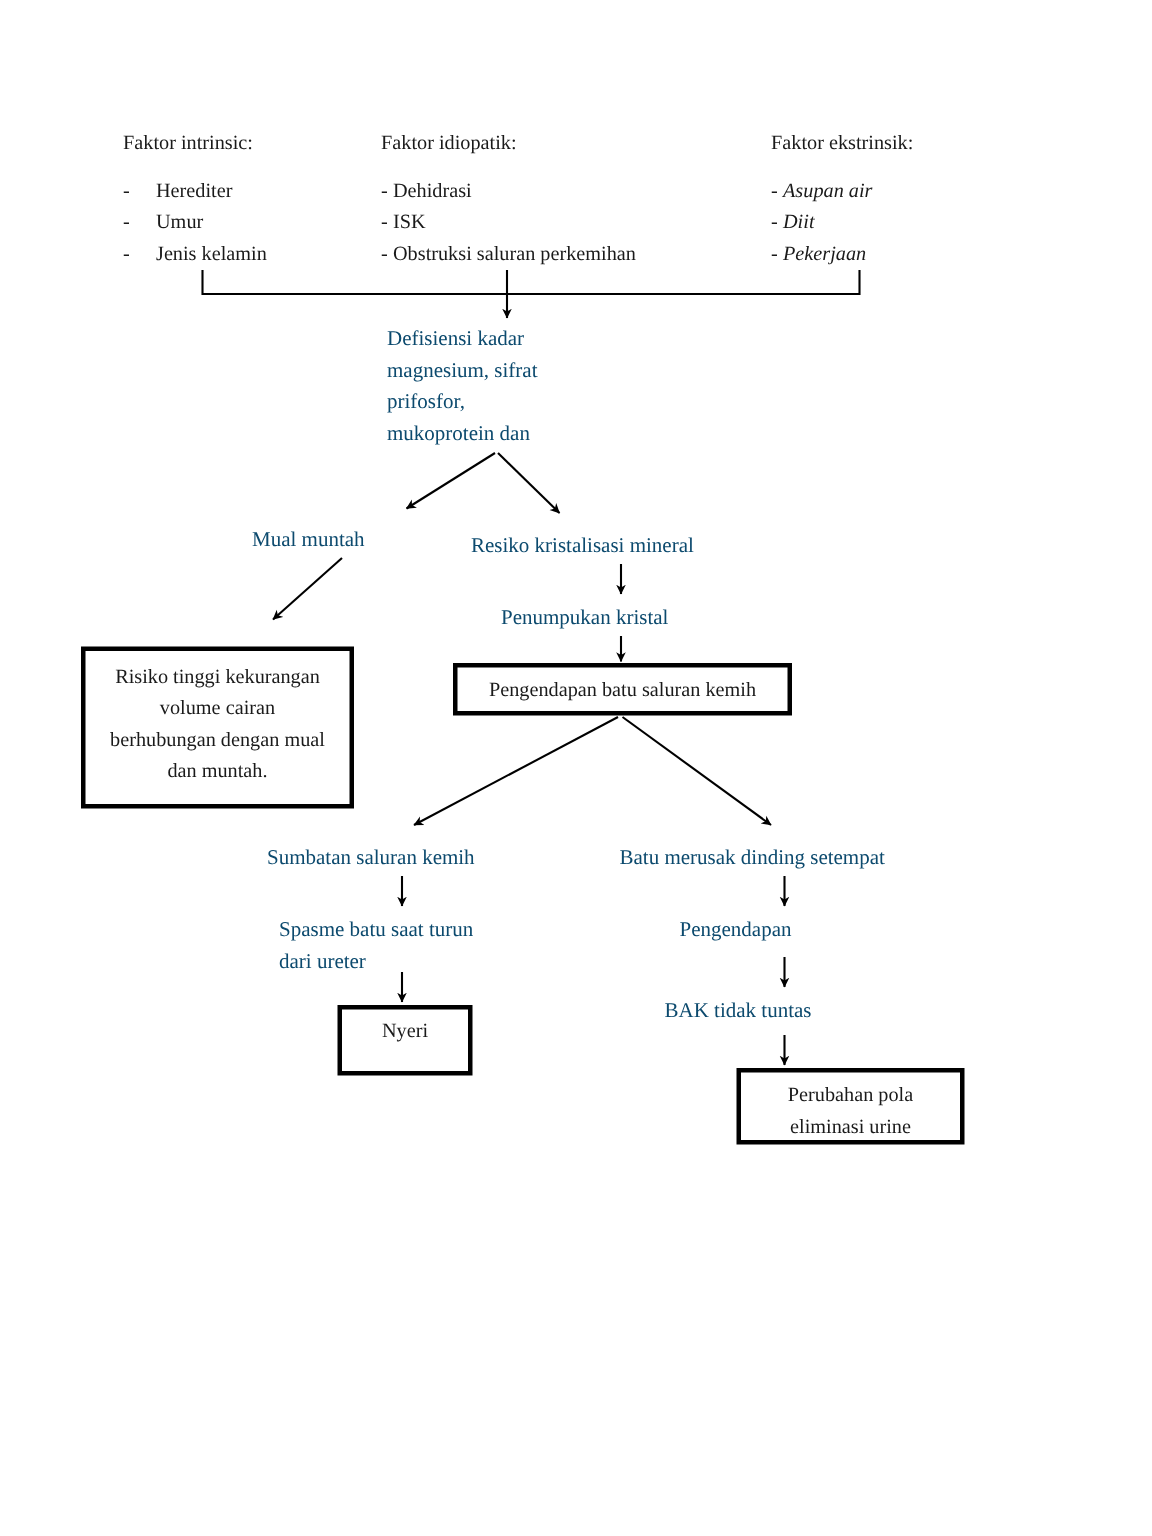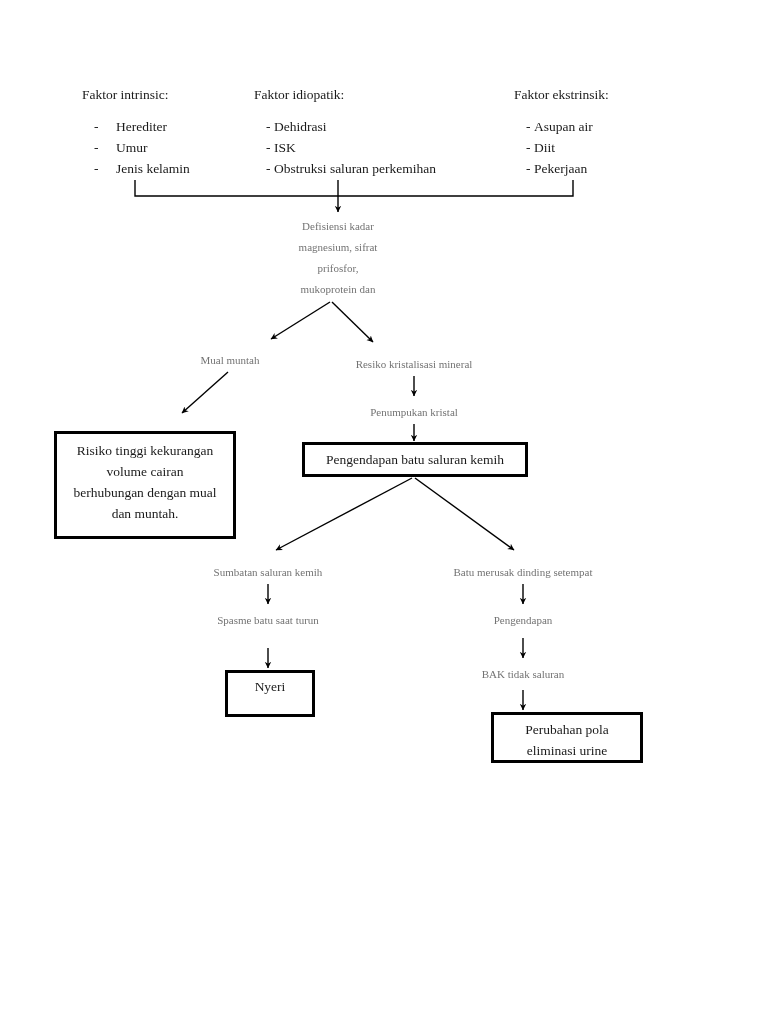--- a/index.html
+++ b/index.html
@@ -11,43 +11,41 @@
     position: relative;
     width: 652px;
     height: 1024px;
     background: #ffffff;
     font-family: "Liberation Serif", "DejaVu Serif", serif;
     color: #000000;
     overflow: hidden;
   }
   .ctr {
     position: absolute;
-    font-size: 11px;
+    font-size: 14px;
     line-height: 21px;
-    text-align: center;
-    color: #737373;
+    color: #0c4a6e;
   }
   .col-head {
     position: absolute;
     font-size: 13.5px;
     line-height: 21px;
     white-space: pre;
     color: #1a1a1a;
   }
   .list {
     position: absolute;
     font-size: 13.5px;
     line-height: 21px;
   }
   .list .row {
     display: block;
     white-space: pre;
     line-height: 21px;
     color: #1a1a1a;
-    margin-left: 12px;
   }
   .list .dash {
     display: inline-block;
   }
   .list-intrinsic .dash { width: 22px; }
   .list-other .dash { width: 8px; }
 
   .nodebox {
     position: absolute;
     border: 3px solid #000000;
@@ -87,21 +85,21 @@
   <div class="col-head" style="left:254px; top:84px;">Faktor idiopatik:</div>
 
   <div class="list list-other" style="left:254px; top:116px;">
     <span class="row"><span class="dash">-</span><span>Dehidrasi</span></span>
     <span class="row"><span class="dash">-</span><span>ISK</span></span>
     <span class="row"><span class="dash">-</span><span>Obstruksi saluran perkemihan</span></span>
   </div>
 
   <div class="col-head" style="left:514px; top:84px;">Faktor ekstrinsik:</div>
 
-  <div class="list list-other" style="left:514px; top:116px;">
+  <div class="list list-other" style="left:514px; top:116px;font-style:italic;">
     <span class="row"><span class="dash">-</span><span>Asupan air</span></span>
     <span class="row"><span class="dash">-</span><span>Diit</span></span>
     <span class="row"><span class="dash">-</span><span>Pekerjaan</span></span>
   </div>
 
   <div class="ctr" style="left:258px; top:216px; width:160px;">
     <span style="display:block">Defisiensi kadar</span>
     <span style="display:block">magnesium, sifrat</span>
     <span style="display:block">prifosfor,</span>
     <span style="display:block">mukoprotein dan</span>
@@ -123,31 +121,32 @@
   <div class="ctr" style="left:334px; top:402px; width:160px;">Penumpukan kristal</div>
 
   <div class="nodebox" style="left:302px; top:442px; width:226px; height:35px;">
     <span class="inner" style="padding-top:4px;">Pengendapan batu saluran kemih</span>
   </div>
 
   <div class="ctr" style="left:178px; top:562px; width:180px;">Sumbatan saluran kemih</div>
 
   <div class="ctr" style="left:186px; top:610px; width:164px;">
     <span style="display:block">Spasme batu saat turun</span>
+    <span style="display:block">dari ureter</span>
   </div>
 
   <div class="nodebox" style="left:225px; top:670px; width:90px; height:47px;">
     <span class="inner" style="padding-top:3px;">Nyeri</span>
   </div>
 
   <div class="ctr" style="left:413px; top:562px; width:220px;">Batu merusak dinding setempat</div>
 
   <div class="ctr" style="left:453px; top:610px; width:140px;">Pengendapan</div>
 
-  <div class="ctr" style="left:443px; top:664px; width:160px;">BAK tidak saluran</div>
+  <div class="ctr" style="left:443px; top:664px; width:160px;">BAK tidak tuntas</div>
 
   <div class="nodebox" style="left:447px; top:712px; width:152px; height:51px;margin-left:44px;">
     <span class="inner" style="padding-top:4px;">
       <span style="display:block">Perubahan pola</span>
       <span style="display:block">eliminasi urine</span>
     </span>
   </div>
 
   <svg class="overlay" viewBox="0 0 768 1024" xmlns="http://www.w3.org/2000/svg">
     <defs>

